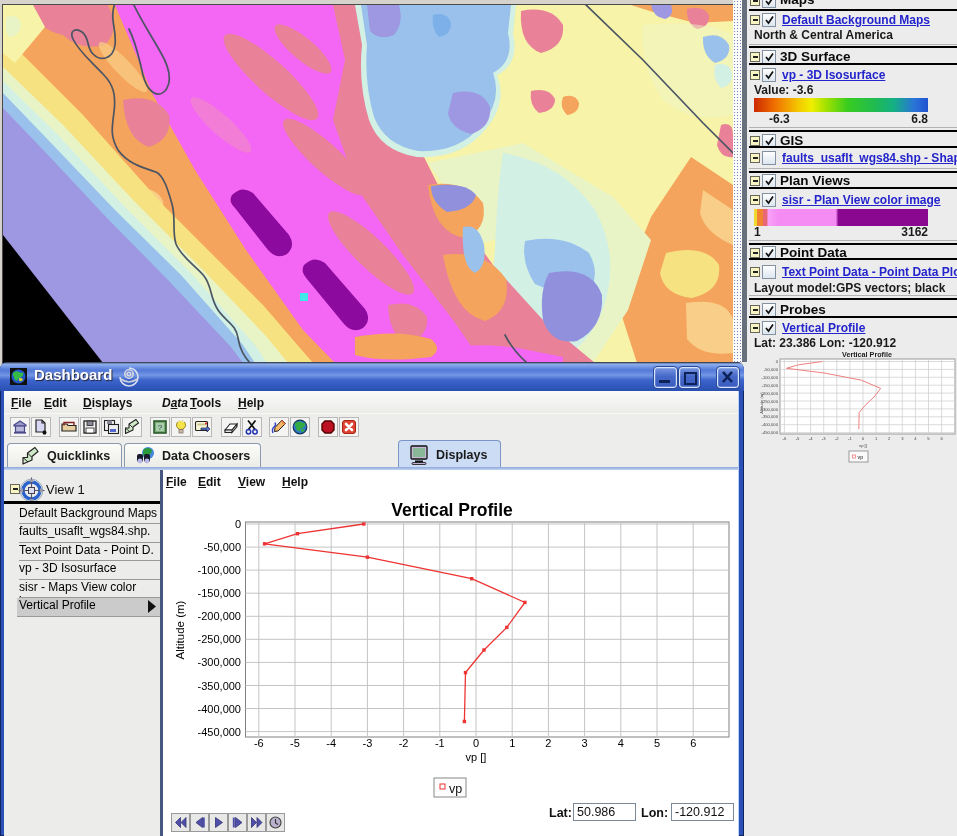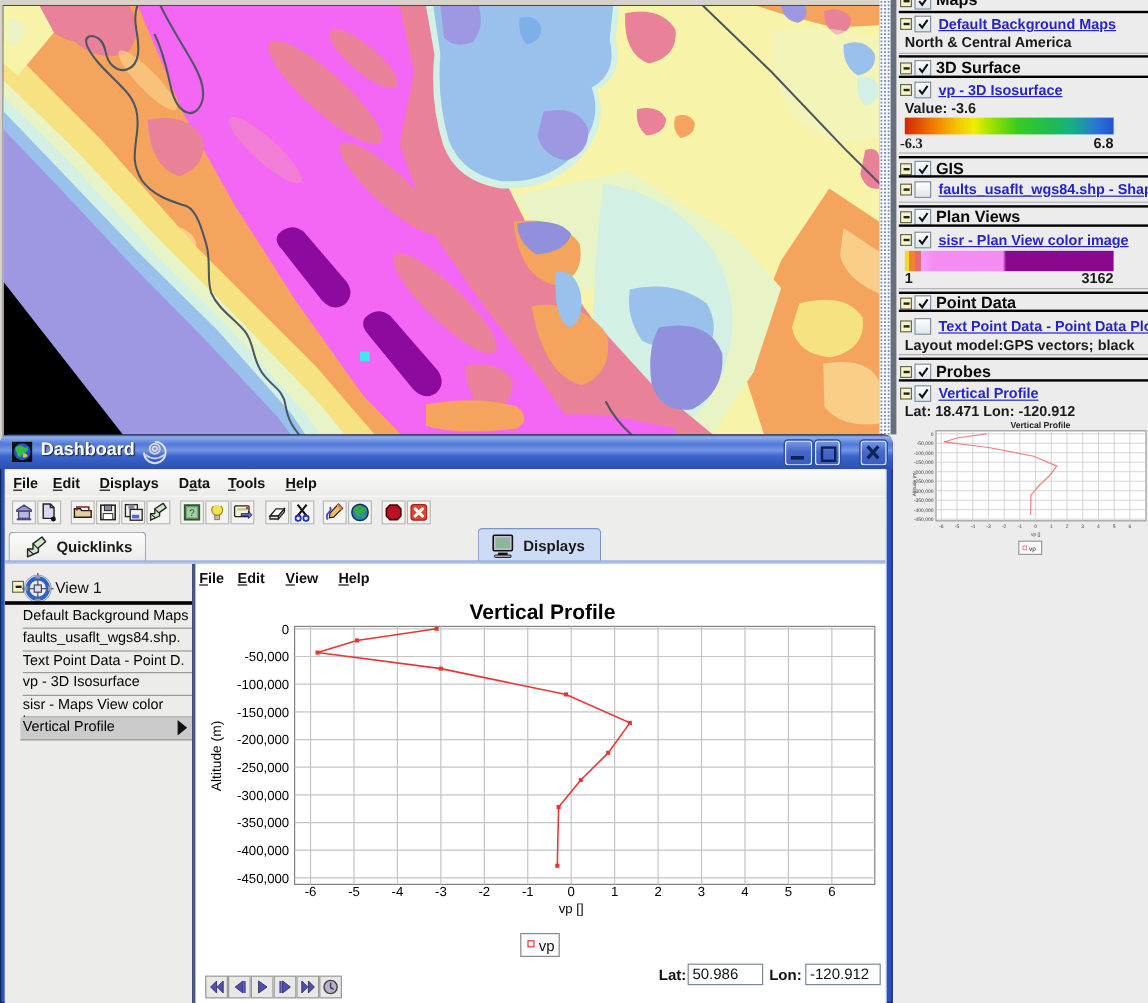--- a/index.html
+++ b/index.html
@@ -149,21 +149,21 @@
         </svg></div>
     <div class="abs hdr" style="left:28px;top:49px;">3D Surface</div>
     <div class="abs bline" style="top:63px;"></div>
     <div class="mb abs" style="left:1px;top:70px;"></div>
     <div class="cb abs" style="left:13px;top:68px;"><svg width="13" height="13">
           <path d="M3,6 L5.5,9 L10,2.5" stroke="#111" stroke-width="1.7" fill="none"></path>
         </svg></div>
     <a class="abs lnk" style="left:33px;top:68px;">vp - 3D Isosurface</a>
     <div class="abs inf" style="left:5px;top:83px;">Value: -3.6</div>
     <div class="abs" style="left:5px;top:98px;width:174px;height:14px;background:linear-gradient(90deg,#cc2800 0%,#f07000 12%,#f4c400 25%,#f0ee00 33%,#9ce000 42%,#38cc20 54%,#22bc4c 68%,#14b082 80%,#2a74d8 92%,#2253d0 100%);"></div>
-    <div class="abs inf" style="left:1px;top:112px;font-family:Liberation Serif, serif;">-6.3</div>
+    <div class="abs inf" style="left:20px;top:112px;">-6.3</div>
     <div class="abs inf" style="left:0;top:112px;width:179px;text-align:right;">6.8</div>
     <div class="abs gline" style="top:127px;"></div>
     <div class="abs bline" style="top:130px;"></div>
 
     <div class="mb abs" style="left:1px;top:136px;"></div>
     <div class="cb abs" style="left:13px;top:134px;"><svg width="13" height="13">
           <path d="M3,6 L5.5,9 L10,2.5" stroke="#111" stroke-width="1.7" fill="none"></path>
         </svg></div>
     <div class="abs hdr" style="left:28px;top:133px;">GIS</div>
     <div class="abs bline" style="top:146px;"></div>
@@ -207,21 +207,21 @@
     <div class="cb abs" style="left:13px;top:303px;"><svg width="13" height="13">
           <path d="M3,6 L5.5,9 L10,2.5" stroke="#111" stroke-width="1.7" fill="none"></path>
         </svg></div>
     <div class="abs hdr" style="left:28px;top:302px;">Probes</div>
     <div class="abs bline" style="top:316px;"></div>
     <div class="mb abs" style="left:1px;top:323px;"></div>
     <div class="cb abs" style="left:13px;top:321px;"><svg width="13" height="13">
           <path d="M3,6 L5.5,9 L10,2.5" stroke="#111" stroke-width="1.7" fill="none"></path>
         </svg></div>
     <a class="abs lnk" style="left:33px;top:321px;">Vertical Profile</a>
-    <div class="abs inf" style="left:5px;top:336px;">Lat: 18.471 Lon: -120.912</div>
+    <div class="abs inf" style="left:5px;top:336px;">Lat: 23.386 Lon: -120.912</div>
 
     <svg class="abs" style="left:10px;top:348px;" width="199" height="115" viewBox="0 0 199 115">
       <text font-size="10" font-weight="bold" fill="#222" transform="translate(108,9) scale(0.72)" text-anchor="middle">Vertical Profile</text>
       <rect x="21" y="11" width="175" height="75" fill="#fff" stroke="#999" stroke-width="1"></rect>
       <g stroke="#ccc" stroke-width="0.7">
         <line x1="25.4" y1="11" x2="25.4" y2="86"></line>
           <line x1="38.5" y1="11" x2="38.5" y2="86"></line>
           <line x1="51.6" y1="11" x2="51.6" y2="86"></line>
           <line x1="64.7" y1="11" x2="64.7" y2="86"></line>
           <line x1="77.8" y1="11" x2="77.8" y2="86"></line>
@@ -315,21 +315,21 @@
         </svg>
      </div>
   </div>
 
   <div class="abs" id="winbody" style="left:4px;top:29px;width:734px;height:445px;background:#ededeb;overflow:hidden;">
 
     <div class="abs" style="left:0;top:0;width:734px;height:22px;background:linear-gradient(#fbfbfa,#ebebe8);"></div>
     <div class="abs menu" style="left:7px;top:5px;"><u>F</u>ile</div>
     <div class="abs menu" style="left:40px;top:5px;"><u>E</u>dit</div>
     <div class="abs menu" style="left:79px;top:5px;"><u>D</u>isplays</div>
-    <div class="abs menu" style="left:145px;top:5px;">D<u>a</u>ta</div>
+    <div class="abs menu" style="left:158px;top:5px;font-style:italic;">D<u>a</u>ta</div>
     <div class="abs menu" style="left:186px;top:5px;"><u>T</u>ools</div>
     <div class="abs menu" style="left:234px;top:5px;"><u>H</u>elp</div>
 
     <div class="abs" style="left:0;top:22px;width:734px;height:27px;background:#ededeb;border-top:1px solid #f8f8f8;"></div>
     <div class="abs tbtn" style="left:6px;top:26px;"><svg width="18" height="18" viewBox="0 0 18 18">
           <path d="M3,7 L9,3 L15,7 L15,8 L3,8 Z" fill="#9a9ac8" stroke="#4a4a8a" stroke-width="1.2"></path>
           <rect x="4.5" y="8" width="9" height="6" fill="#b8b8dc" stroke="#4a4a8a" stroke-width="1.2"></rect>
           <rect x="3" y="14" width="12" height="1.6" fill="#4a4a8a"></rect>
         </svg></div>
     <div class="abs tbtn" style="left:27px;top:26px;"><svg width="18" height="18" viewBox="0 0 18 18">
@@ -398,20 +398,30 @@
           <rect x="2.5" y="2.5" width="13" height="13" rx="2.5" fill="#dd4433" stroke="#aa2211" stroke-width="1"></rect>
           <path d="M6,6 L12,12 M12,6 L6,12" stroke="#fff" stroke-width="2.6" stroke-linecap="round"></path>
         </svg></div>
 
     <div class="tab" style="left:3px;top:52px;width:113px;">
       <svg style="margin:0 6px 0 12px;" width="21" height="20" viewBox="0 0 21 20">
           <path d="M3,18 L3,11.5 L7.5,11.5 L7.5,7 L15,1.5 L18,5.5 L12,10.5 L12,14 Z" fill="#cfe8c8" stroke="#222" stroke-width="1.2" stroke-linejoin="round"></path>
           <path d="M3,11.5 L8,16 M7.5,7 L11.5,11" stroke="#222" stroke-width="1" fill="none"></path>
         </svg>
       Quicklinks</div>
+    <div class="tab" style="left:120px;top:52px;width:135px;">
+      <svg style="margin:0 7px 0 10px;" width="20" height="20" viewBox="0 0 20 20">
+        <circle cx="13" cy="7" r="6" fill="#4488dd"></circle>
+          <path d="M9,3 Q13,1 16,3 Q18,6 15,8 Q12,10 12,12 L9,11 Q7,7 9,3 Z" fill="#2a9a3a"></path>
+        <rect x="2" y="8" width="6" height="8" rx="2" fill="#1a1a2e"></rect>
+          <rect x="9" y="8" width="6" height="8" rx="2" fill="#1a1a2e"></rect>
+        <circle cx="5" cy="15" r="2.4" fill="#b8b8e8"></circle>
+          <circle cx="12" cy="15" r="2.4" fill="#b8b8e8"></circle>
+      </svg>
+      Data Choosers</div>
     <div class="tab" style="left:394px;top:49px;width:101px;height:28px;background:#ccdcf4;border-color:#7a96c8;z-index:2;">
       <svg style="margin:0 7px 0 10px;" width="20" height="20" viewBox="0 0 20 20">
         <rect x="2" y="1" width="16" height="13" rx="1" fill="#c8b8d8" stroke="#111" stroke-width="1.3"></rect>
         <rect x="4" y="3" width="12" height="9" fill="#88b898"></rect>
         <rect x="6" y="15.5" width="8" height="2" fill="#111"></rect>
         <rect x="3" y="17.5" width="14" height="2" rx="1" fill="#c0b0d0" stroke="#111" stroke-width="0.8"></rect>
       </svg>
       Displays</div>
 
     <div class="abs" style="left:0;top:76px;width:734px;height:3px;background:linear-gradient(#8ea8dc,#c3d3ef);z-index:3;"></div>

